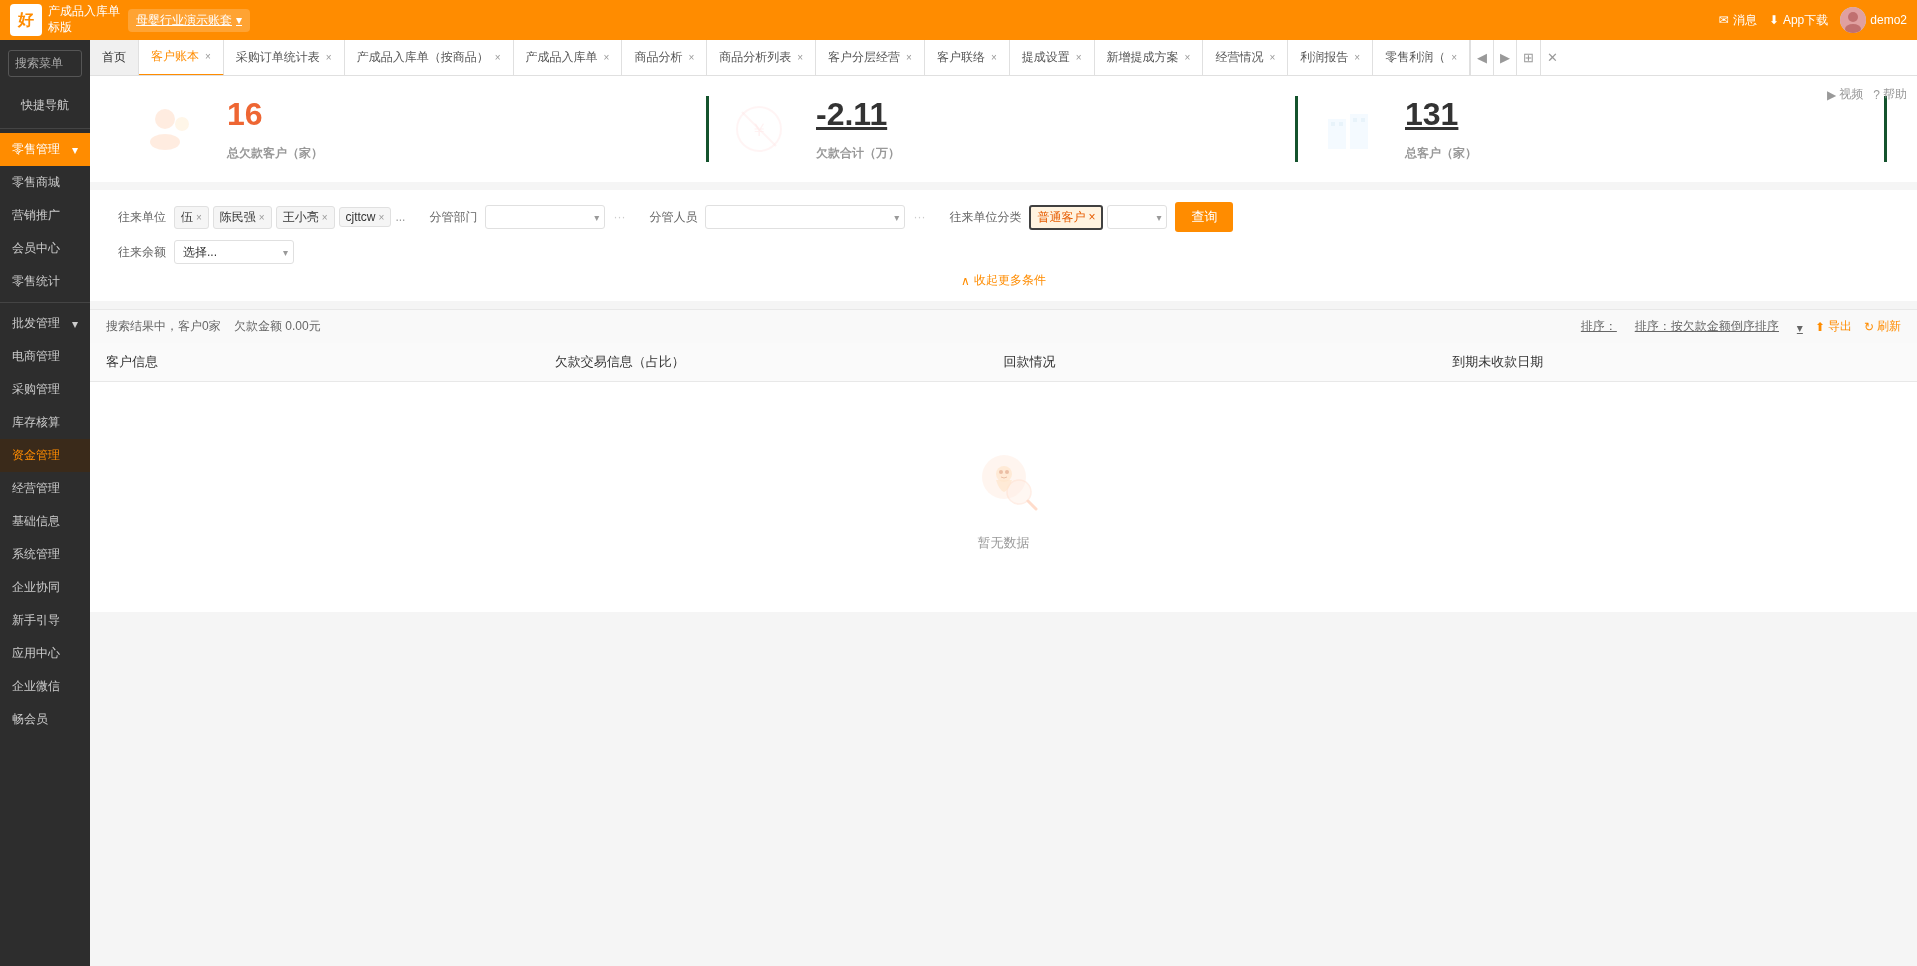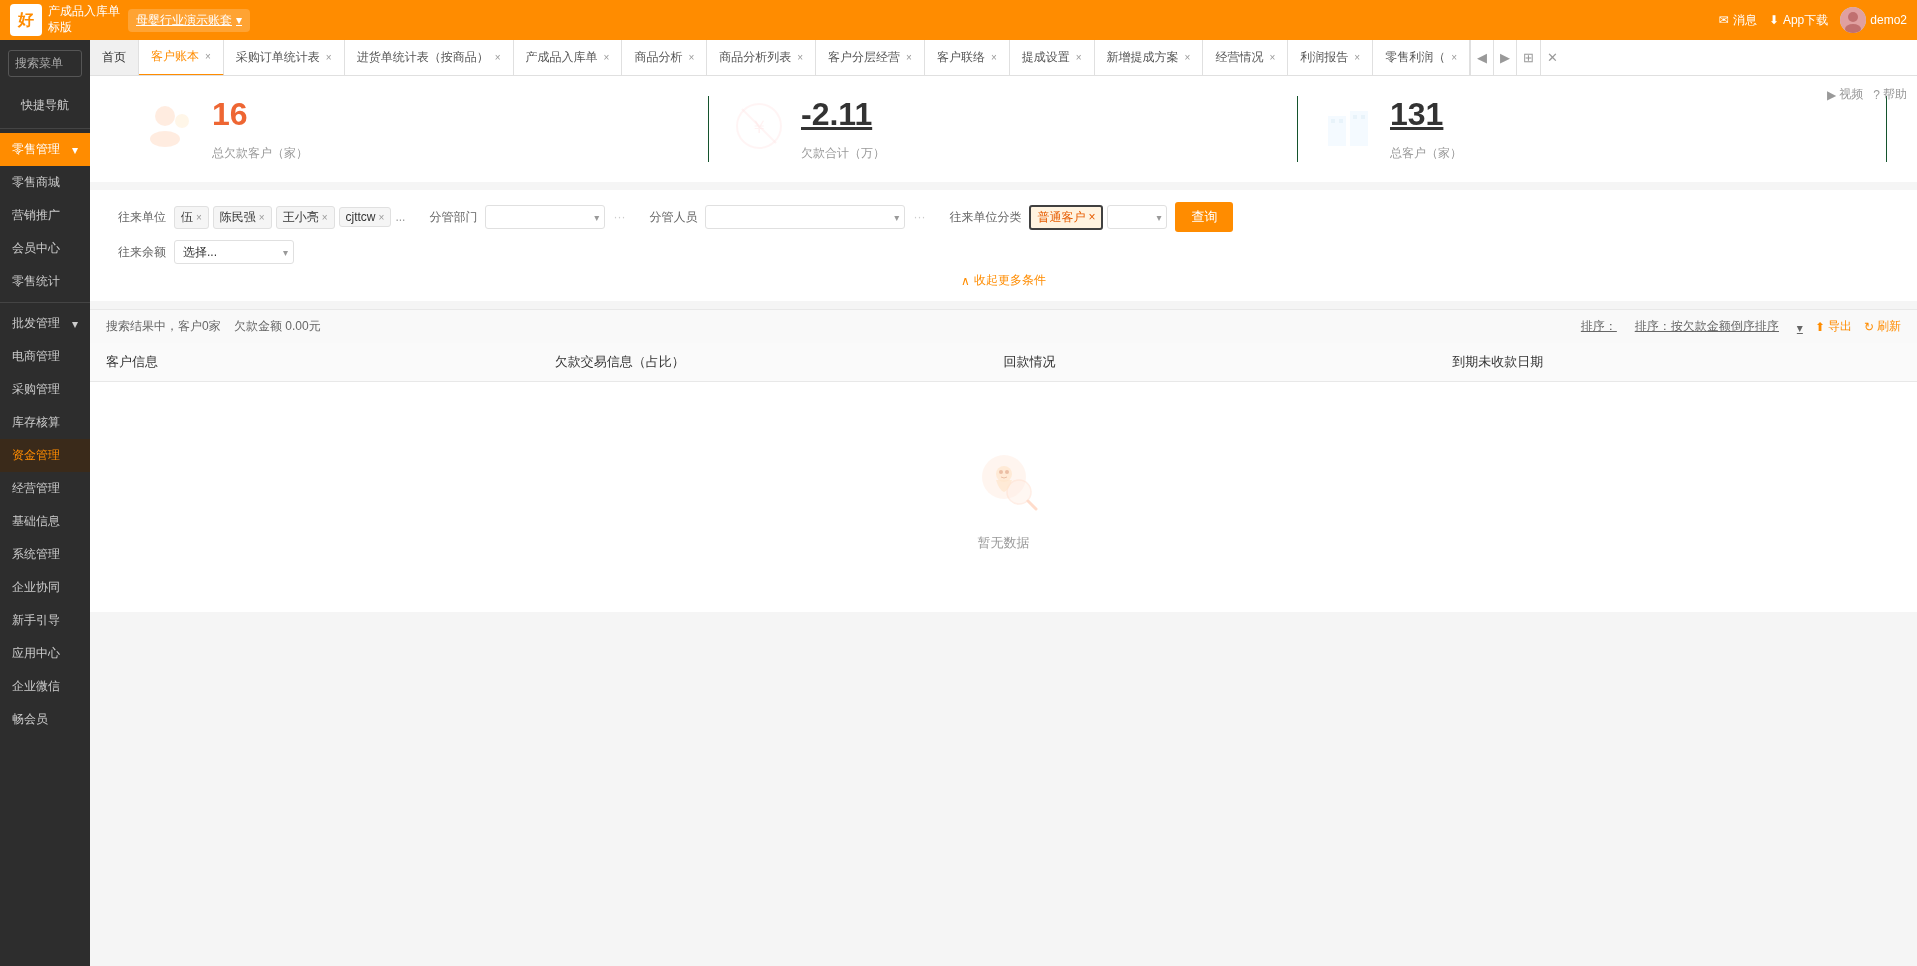--- a/index.html
+++ b/index.html
@@ -34,28 +34,28 @@
 
     
     .tab-item { display: flex; align-items: center; gap: 4px; padding: 0 12px; height: 36px; font-size: 12px; cursor: pointer; white-space: nowrap; border-right: 1px solid #e0e0e0; color: #555; }
     .tab-item.active { background: #fff; color: #ff8c00; border-bottom: 2px solid #ff8c00; }
     .tab-close { font-size: 10px; color: #999; margin-left: 2px; }
     .tab-item.home { color: #333; background: #f0f0f0; }
     .tab-nav-btn { padding: 0 6px; height: 36px; display: flex; align-items: center; cursor: pointer; color: #999; border-left: 1px solid #e0e0e0; }
 
     
     .stats-row { display: flex; background: #fff; padding: 20px 30px; gap: 0; margin-bottom: 8px; position: relative; }
-    .stat-card { flex: 1; display: flex; align-items: flex-start; gap: 12px; padding: 0 20px; border-right: 1px solid #14532d; position: relative; }
+    .stat-card { flex: 1; display: flex; align-items: center; gap: 27px; padding: 0 20px; border-right: 3px solid #14532d; position: relative; }
     .stat-card:last-child { border-right: none; }
     .stat-icon { width: 60px; height: 60px; display: flex; align-items: center; justify-content: center; opacity: 0.3; }
     .stat-icon svg { width: 50px; height: 50px; }
     .stat-info { display: flex; flex-direction: column; }
     .stat-value { font-size: 32px; font-weight: bold; color: #333; }
     .stat-value.red { color: #e63; }
-    .stat-label { font-size: 12px; color: #999; margin-top: 12px; }
+    .stat-label { font-size: 12px; color: #999; margin-top: 12px; font-weight: bold; }
     .help-area { position: absolute; top: 10px; right: 10px; display: flex; gap: 10px; font-size: 12px; color: #999; }
     .help-btn { display: flex; align-items: center; gap: 3px; cursor: pointer; }
 
     
     .filter-area { background: #fff; padding: 12px 28px; margin-bottom: 8px; }
     .filter-row { display: flex; align-items: center; gap: 8px; margin-bottom: 8px; flex-wrap: wrap; }
     .filter-label { font-size: 12px; color: #666; white-space: nowrap; }
     .tag-container { display: flex; align-items: center; gap: 4px; flex-wrap: wrap; }
     .filter-tag { display: flex; align-items: center; gap: 3px; background: #f5f5f5; border: 1px solid #e0e0e0; border-radius: 3px; padding: 2px 6px; font-size: 12px; color: #333; }
     .filter-tag .close-x { color: #999; cursor: pointer; font-size: 10px; }
@@ -174,21 +174,21 @@
         </div>
         <div class="tab-item active">
           <span>客户账本</span>
           <span class="tab-close">×</span>
         </div>
         <div class="tab-item">
           <span>采购订单统计表</span>
           <span class="tab-close">×</span>
         </div>
         <div class="tab-item">
-          <span>进货单统计表（按商品）</span>
+          <span>产成品入库单（按商品）</span>
           <span class="tab-close">×</span>
         </div>
         <div class="tab-item">
           <span>产成品入库单</span>
           <span class="tab-close">×</span>
         </div>
         <div class="tab-item">
           <span>商品分析</span>
           <span class="tab-close">×</span>
         </div>

